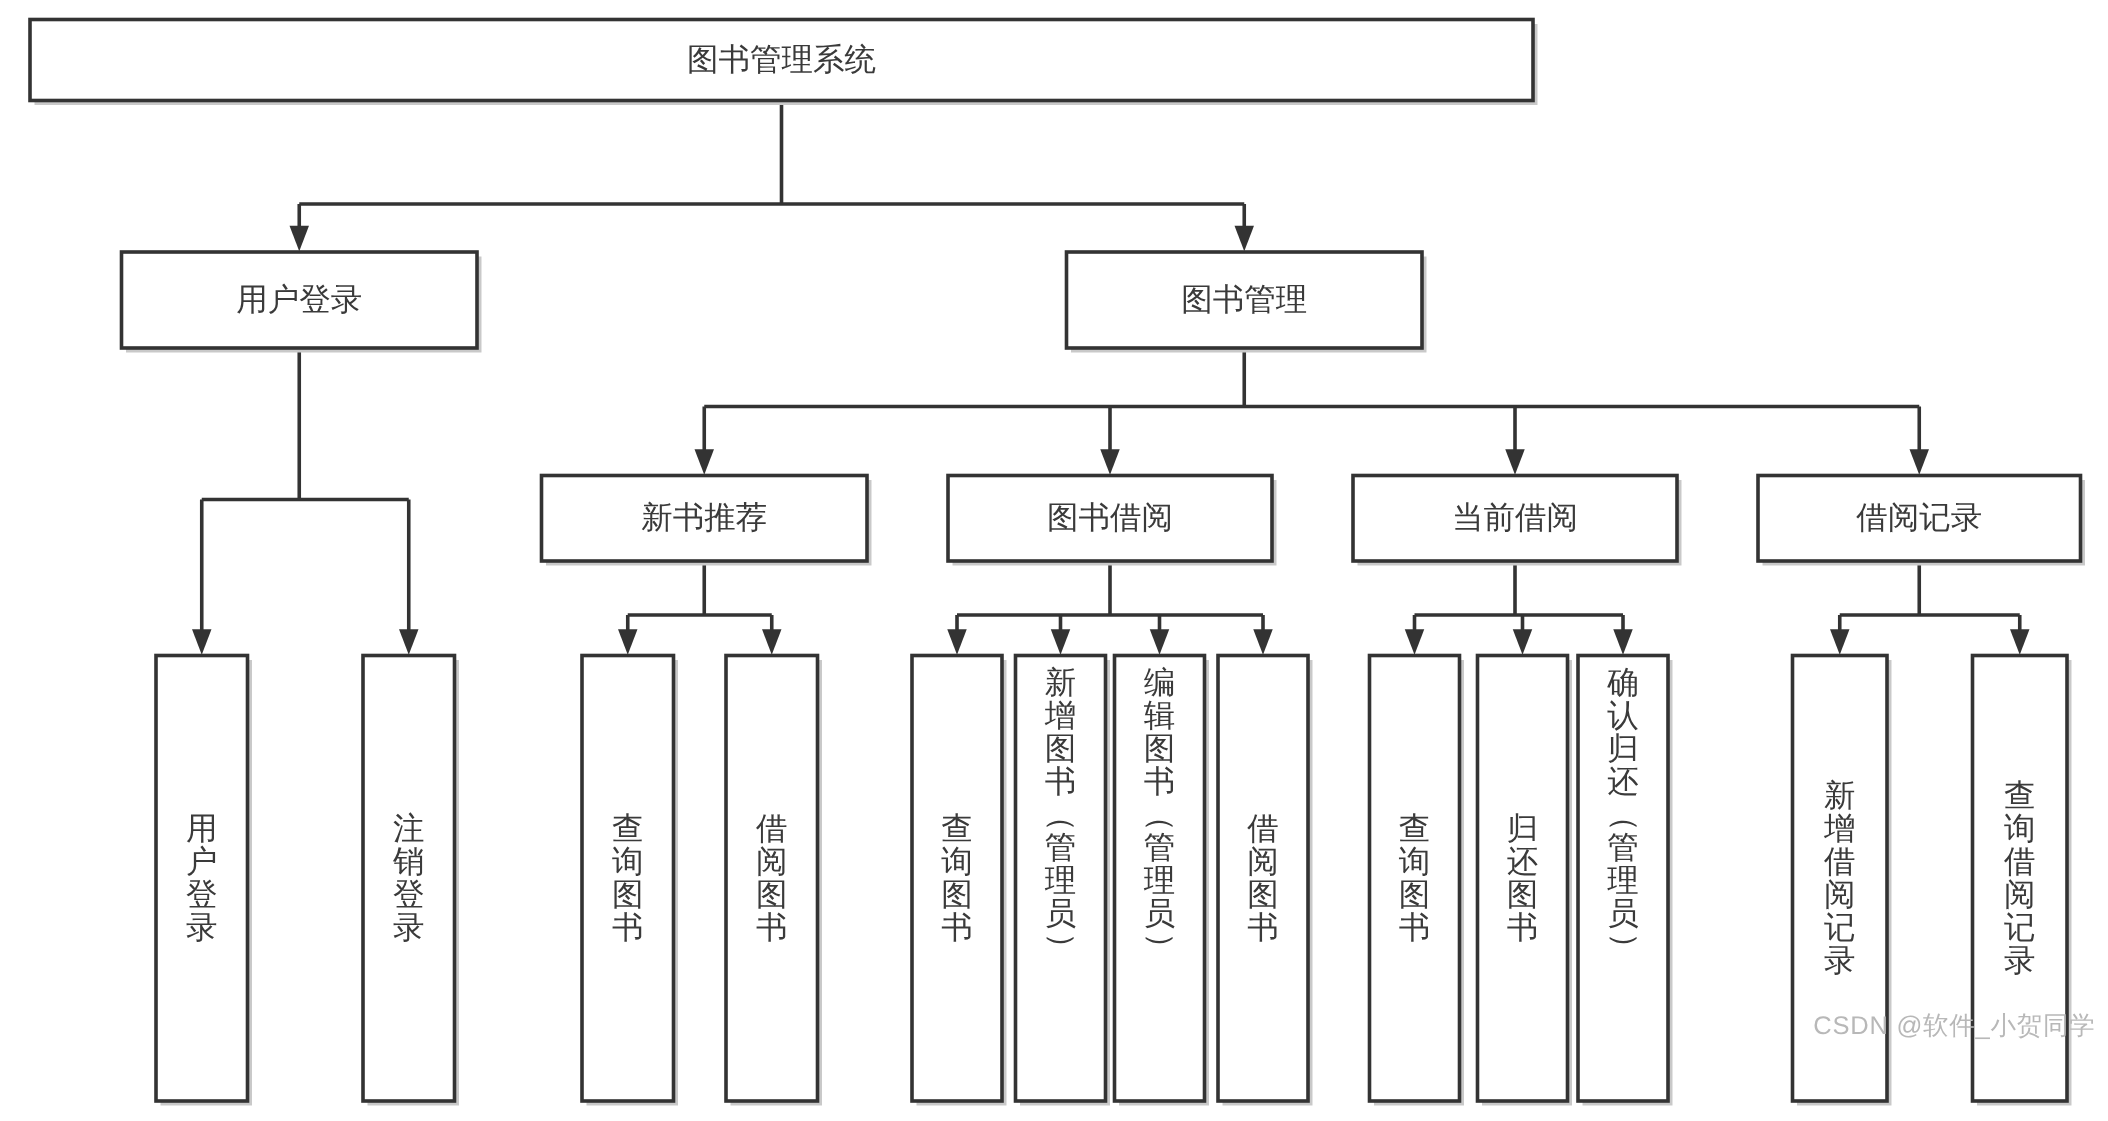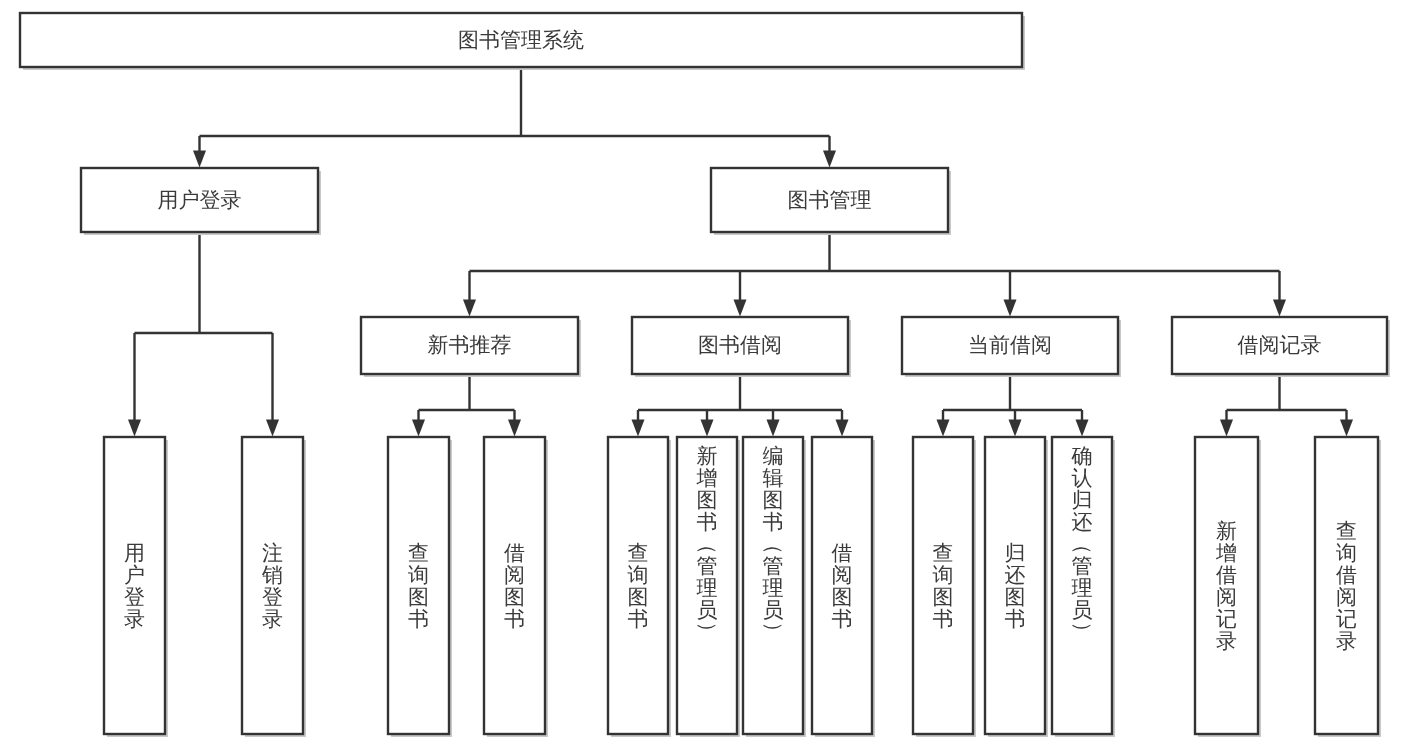--- a/index.html
+++ b/index.html
@@ -251,13 +251,14 @@
       <div class="vlabel-wrap" style="left: 677px; top: 445px; width: 60px;"><span class="vlabel-char" style="height: 22px; line-height: 22px;">新</span><span class="vlabel-char" style="height: 22px; line-height: 22px;">增</span><span class="vlabel-char" style="height: 22px; line-height: 22px;">图</span><span class="vlabel-char" style="height: 22px; line-height: 22px;">书</span><span class="vlabel-char" style="height: 22px; line-height: 22px; transform: rotate(90deg); display: inline-block;">（</span><span class="vlabel-char" style="height: 22px; line-height: 22px;">管</span><span class="vlabel-char" style="height: 22px; line-height: 22px;">理</span><span class="vlabel-char" style="height: 22px; line-height: 22px;">员</span><span class="vlabel-char" style="height: 22px; line-height: 22px; transform: rotate(90deg); display: inline-block;">）</span></div>
       <div class="vlabel-wrap" style="left: 743px; top: 445px; width: 60px;"><span class="vlabel-char" style="height: 22px; line-height: 22px;">编</span><span class="vlabel-char" style="height: 22px; line-height: 22px;">辑</span><span class="vlabel-char" style="height: 22px; line-height: 22px;">图</span><span class="vlabel-char" style="height: 22px; line-height: 22px;">书</span><span class="vlabel-char" style="height: 22px; line-height: 22px; transform: rotate(90deg); display: inline-block;">（</span><span class="vlabel-char" style="height: 22px; line-height: 22px;">管</span><span class="vlabel-char" style="height: 22px; line-height: 22px;">理</span><span class="vlabel-char" style="height: 22px; line-height: 22px;">员</span><span class="vlabel-char" style="height: 22px; line-height: 22px; transform: rotate(90deg); display: inline-block;">）</span></div>
       <div class="vlabel-wrap" style="left: 812px; top: 541.5px; width: 60px;"><span class="vlabel-char" style="height: 22px; line-height: 22px;">借</span><span class="vlabel-char" style="height: 22px; line-height: 22px;">阅</span><span class="vlabel-char" style="height: 22px; line-height: 22px;">图</span><span class="vlabel-char" style="height: 22px; line-height: 22px;">书</span></div>
       <div class="vlabel-wrap" style="left: 913px; top: 541.5px; width: 60px;"><span class="vlabel-char" style="height: 22px; line-height: 22px;">查</span><span class="vlabel-char" style="height: 22px; line-height: 22px;">询</span><span class="vlabel-char" style="height: 22px; line-height: 22px;">图</span><span class="vlabel-char" style="height: 22px; line-height: 22px;">书</span></div>
       <div class="vlabel-wrap" style="left: 985px; top: 541.5px; width: 60px;"><span class="vlabel-char" style="height: 22px; line-height: 22px;">归</span><span class="vlabel-char" style="height: 22px; line-height: 22px;">还</span><span class="vlabel-char" style="height: 22px; line-height: 22px;">图</span><span class="vlabel-char" style="height: 22px; line-height: 22px;">书</span></div>
       <div class="vlabel-wrap" style="left: 1052px; top: 445px; width: 60px;"><span class="vlabel-char" style="height: 22px; line-height: 22px;">确</span><span class="vlabel-char" style="height: 22px; line-height: 22px;">认</span><span class="vlabel-char" style="height: 22px; line-height: 22px;">归</span><span class="vlabel-char" style="height: 22px; line-height: 22px;">还</span><span class="vlabel-char" style="height: 22px; line-height: 22px; transform: rotate(90deg); display: inline-block;">（</span><span class="vlabel-char" style="height: 22px; line-height: 22px;">管</span><span class="vlabel-char" style="height: 22px; line-height: 22px;">理</span><span class="vlabel-char" style="height: 22px; line-height: 22px;">员</span><span class="vlabel-char" style="height: 22px; line-height: 22px; transform: rotate(90deg); display: inline-block;">）</span></div>
       <div class="vlabel-wrap" style="left: 1195px; top: 519.5px; width: 63px;"><span class="vlabel-char" style="height: 22px; line-height: 22px;">新</span><span class="vlabel-char" style="height: 22px; line-height: 22px;">增</span><span class="vlabel-char" style="height: 22px; line-height: 22px;">借</span><span class="vlabel-char" style="height: 22px; line-height: 22px;">阅</span><span class="vlabel-char" style="height: 22px; line-height: 22px;">记</span><span class="vlabel-char" style="height: 22px; line-height: 22px;">录</span></div>
       <div class="vlabel-wrap" style="left: 1315px; top: 519.5px; width: 63px;"><span class="vlabel-char" style="height: 22px; line-height: 22px;">查</span><span class="vlabel-char" style="height: 22px; line-height: 22px;">询</span><span class="vlabel-char" style="height: 22px; line-height: 22px;">借</span><span class="vlabel-char" style="height: 22px; line-height: 22px;">阅</span><span class="vlabel-char" style="height: 22px; line-height: 22px;">记</span><span class="vlabel-char" style="height: 22px; line-height: 22px;">录</span></div>
     </div>
 
+  <div class="watermark">CSDN @软件_小贺同学</div>
 </div>
 
 </body></html>

